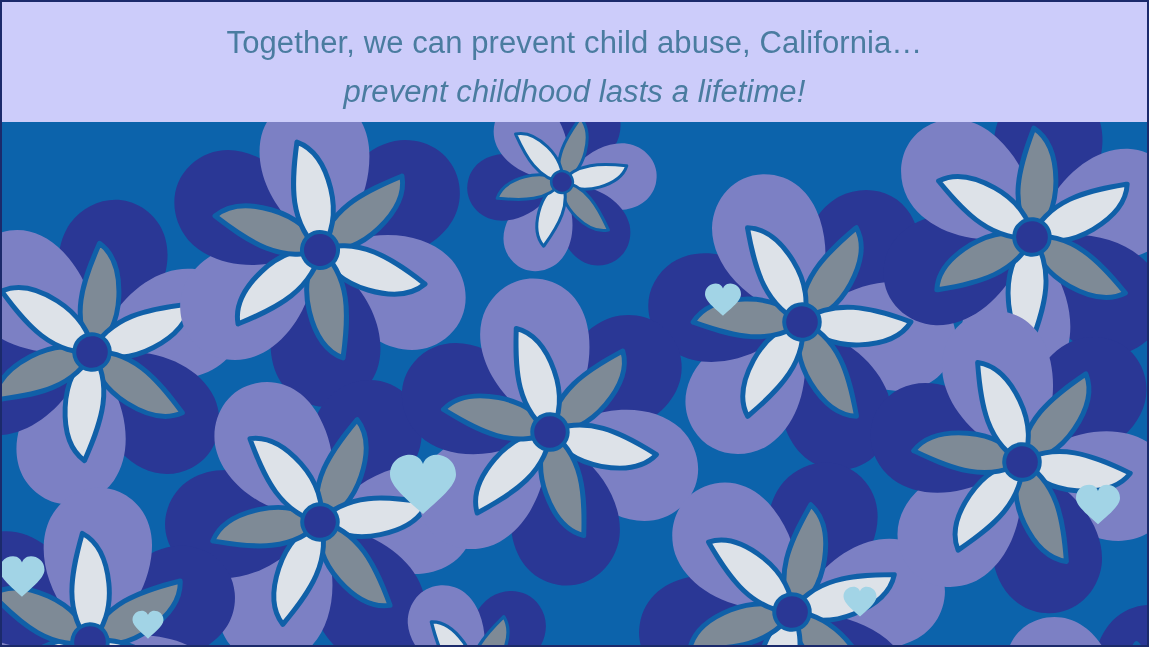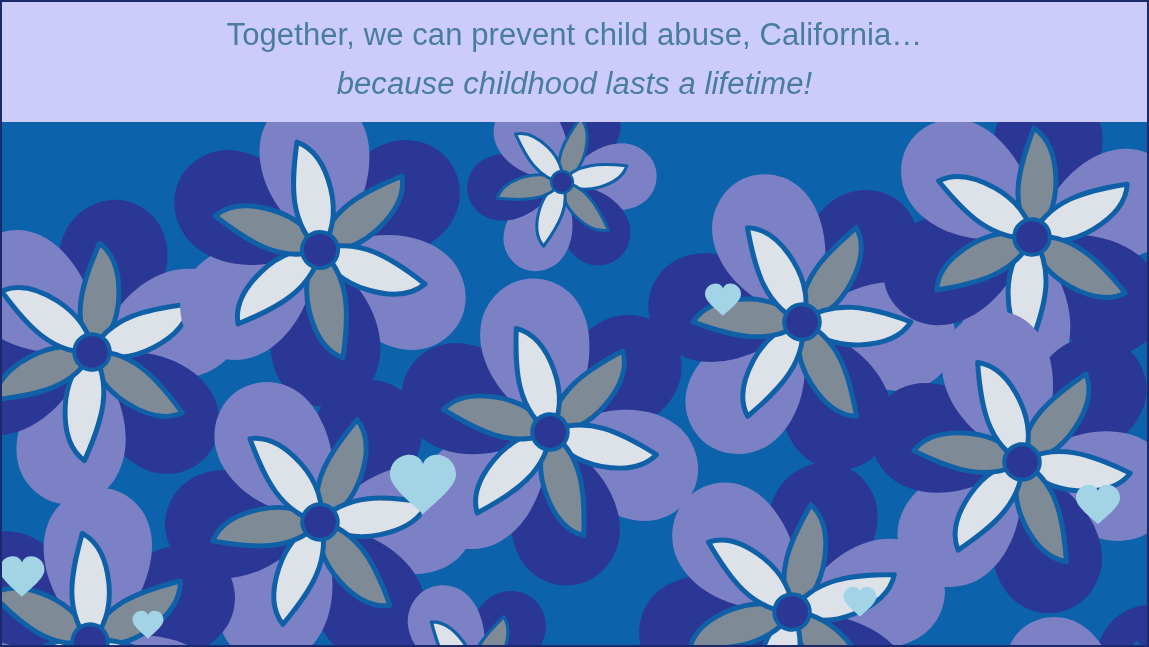--- a/index.html
+++ b/index.html
@@ -25,21 +25,21 @@
     left: 0;
     top: 0;
     width: 100%;
     height: 120px;
     box-sizing: border-box;
     background: #ccccfa;
     display: flex;
     flex-direction: column;
     align-items: center;
     justify-content: flex-start;
-    padding-top: 8px;
+    padding-top: 16px;
     z-index: 30;
   }
   .headline {
     color: #4a7ca0;
     font-family: "Liberation Sans", sans-serif;
     font-size: 31px;
     line-height: 50px;
     letter-spacing: 0.1px;
     white-space: nowrap;
     text-align: center;
@@ -68,21 +68,21 @@
     display: block;
   }
 </style>
 </head>
 <body>
 
 <div id="root">
 
   <div id="header-band">
     <div class="headline line-1">Together, we can prevent child abuse, California…</div>
-    <div class="headline line-2">because childhood lasts a lifetime!</div>
+    <div class="headline line-2">prevent childhood lasts a lifetime!</div>
   </div>
 
   <div id="pattern-area">
     <svg id="pattern-svg" width="1145" height="523" viewBox="0 0 1145 523" xmlns="http://www.w3.org/2000/svg">
       <defs>
 
         <path id="outer-petal" d="M 0,0
                  C 30,-14 56,-44 62,-86
                  C 66,-114 56,-140 30,-152
                  C 4,-164 -26,-152 -40,-126

